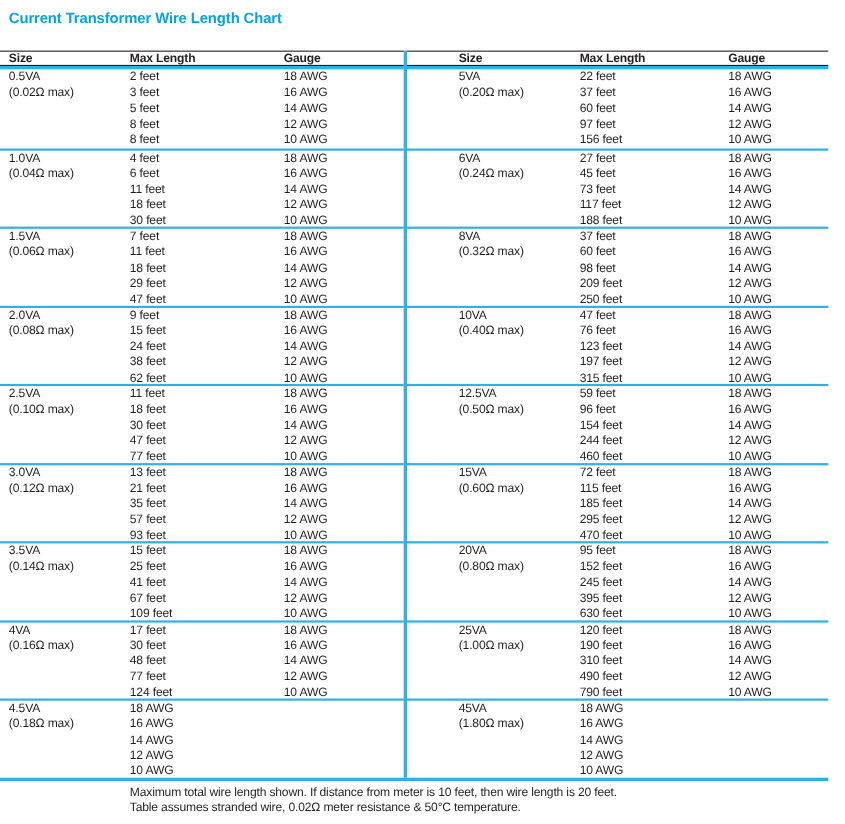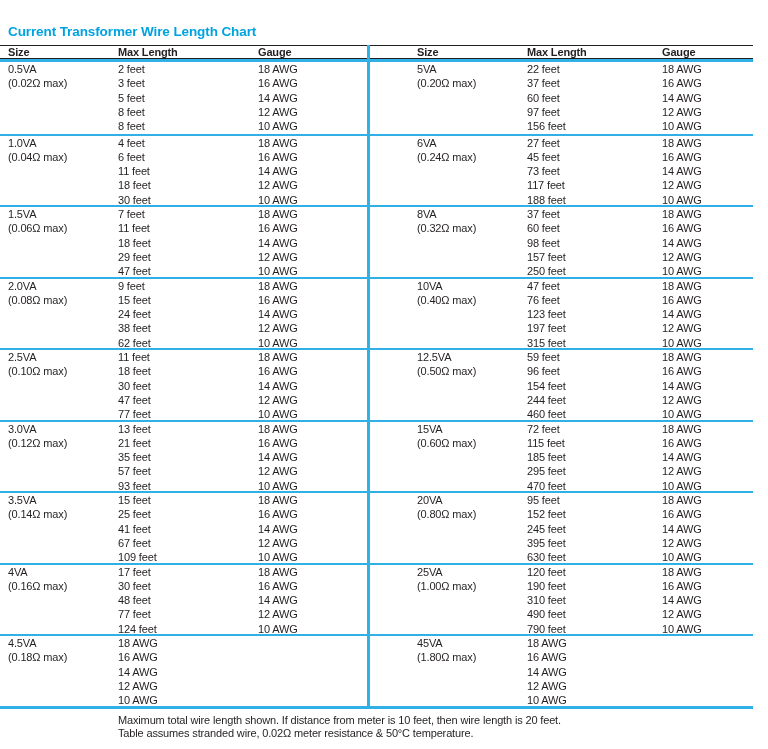--- a/index.html
+++ b/index.html
@@ -2,34 +2,34 @@
 <html><head>
 <meta charset="utf-8">
 <style>
   * { margin: 0; padding: 0; box-sizing: border-box; }
   html, body { width: 768px; height: 749px; background: #ffffff; overflow: hidden; }
   body {
     font-family: "Liberation Sans", sans-serif;
     color: #231F20;
     -webkit-font-smoothing: antialiased;
   }
-  .page { position: relative; width: 753px; height: 749px; padding-top: 24px; }
+  .page { position: relative; width: 753px; height: 749px; padding-top: 9px; }
 
   .title {
     margin-left: 8px;
     color: #00A3E0;
     font-size: 13.5px;
     font-weight: bold;
     letter-spacing: -0.1px;
     line-height: 15px;
   }
 
   .tables {
     display: flex;
-    margin-top: 6px;
+    margin-top: 22px;
     border-bottom: 3.5px solid #2FB0E7;
   }
   .half.left  { width: 370px; border-right: 3px solid #2FB0E7; }
   .half.right { flex: 1; }
 
   .thead {
     display: grid;
     align-items: center;
     height: 14px;
     border-top: 1.5px solid #231F20;
@@ -301,21 +301,21 @@
           </div>
           <div class="block">
             <div class="col">
               <div class="size-line">8VA</div>
               <div class="size-line">(0.32Ω max)</div>
             </div>
             <div class="col">
               <div class="row-line">37 feet</div>
               <div class="row-line">60 feet</div>
               <div class="row-line">98 feet</div>
-              <div class="row-line">157 feet</div>
+              <div class="row-line">209 feet</div>
               <div class="row-line">250 feet</div>
             </div>
             <div class="col">
               <div class="row-line">18 AWG</div>
               <div class="row-line">16 AWG</div>
               <div class="row-line">14 AWG</div>
               <div class="row-line">12 AWG</div>
               <div class="row-line">10 AWG</div>
             </div>
           </div>

